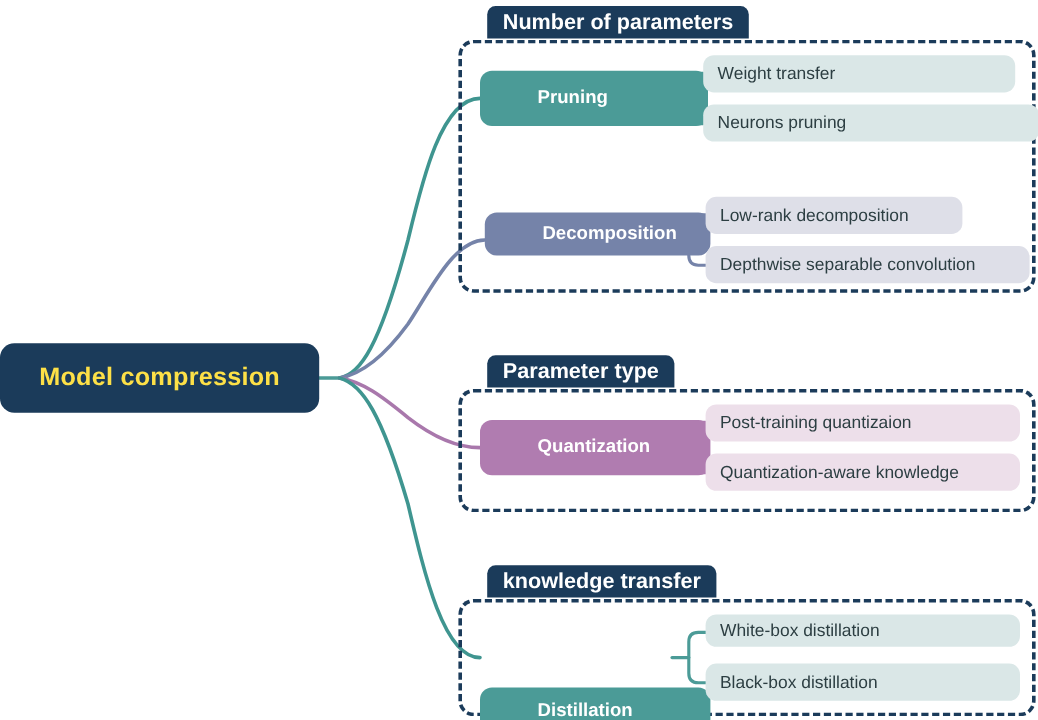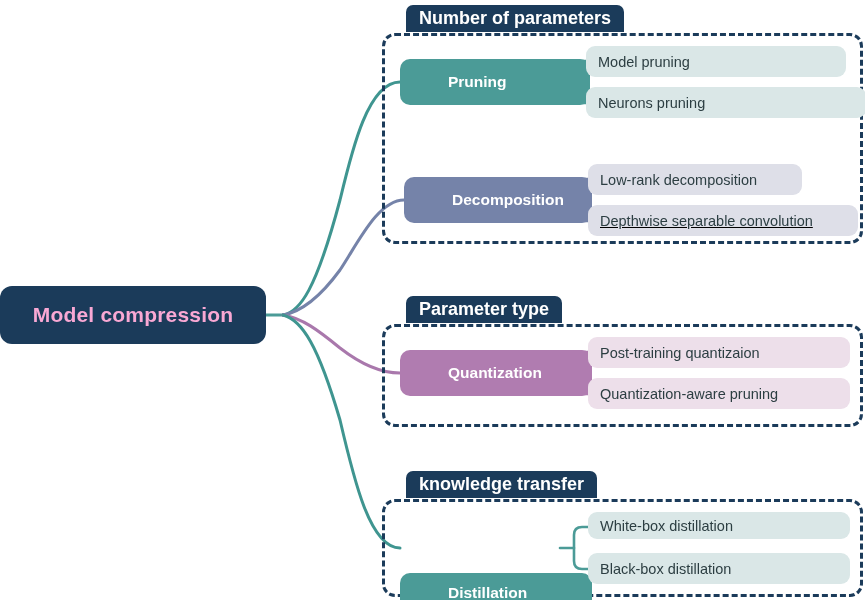--- a/index.html
+++ b/index.html
@@ -34,21 +34,21 @@
     width: 266px;
     height: 58px;
     background: #1b3b5a;
     border-radius: 12px;
     display: flex;
     align-items: center;
     justify-content: center;
     z-index: 5;
   }
   .root-node .root-label {
-    color: #f9a8d4;
+    color: #fde047;
     font-size: 21px;
     font-weight: bold;
     letter-spacing: 0.2px;
   }
 
   
   .group-frame {
     position: absolute;
     box-sizing: border-box;
     border: 3.5px dashed #1b3b5a;
@@ -139,49 +139,49 @@
 
   <div class="group-frame" style="left:382px; top:33px; width:481px; height:211px;"></div>
   <div class="group-tab" style="left:406px; top:5px;">
     <span>Number of parameters</span>
   </div>
 
   <div class="cat-node" style="left:400px; top:59px; width:158px; height:46px; background:#4b9b97;">
     <span class="cat-label">Pruning</span>
   </div>
   <div class="leaf-box" style="left:586px; top:46px; width:260px; height:31px; background:#dae7e7;">
-    <span class="leaf-label">Model pruning</span>
+    <span class="leaf-label">Weight transfer</span>
   </div>
   <div class="leaf-box" style="left:586px; top:87px; width:280px; height:31px; background:#dae7e7;">
     <span class="leaf-label">Neurons pruning</span>
   </div>
 
-  <div class="cat-node" style="left:404px; top:177px; width:156px; height:46px; background:#7583a9;">
+  <div class="cat-node" style="left:404px; top:177px; width:156px; height:36px; background:#7583a9;">
     <span class="cat-label">Decomposition</span>
   </div>
   <div class="leaf-box" style="left:588px; top:164px; width:214px; height:31px; background:#dedfe8;">
     <span class="leaf-label">Low-rank decomposition</span>
   </div>
-  <div class="leaf-box" style="left:588px; top:205px; width:270px; height:31px; background:#dedfe8;text-decoration:underline;">
+  <div class="leaf-box" style="left:588px; top:205px; width:270px; height:31px; background:#dedfe8;">
     <span class="leaf-label">Depthwise separable convolution</span>
   </div>
 
   <div class="group-frame" style="left:382px; top:324px; width:481px; height:103px;"></div>
   <div class="group-tab" style="left:406px; top:296px;">
     <span>Parameter type</span>
   </div>
 
   <div class="cat-node" style="left:400px; top:350px; width:160px; height:46px; background:#b07cb0;">
     <span class="cat-label">Quantization</span>
   </div>
   <div class="leaf-box" style="left:588px; top:337px; width:262px; height:31px; background:#eddfea;">
     <span class="leaf-label">Post-training quantizaion</span>
   </div>
   <div class="leaf-box" style="left:588px; top:378px; width:262px; height:31px; background:#eddfea;">
-    <span class="leaf-label">Quantization-aware pruning</span>
+    <span class="leaf-label">Quantization-aware knowledge</span>
   </div>
 
   <div class="group-frame" style="left:382px; top:499px; width:481px; height:98px;"></div>
   <div class="group-tab" style="left:406px; top:471px;">
     <span>knowledge transfer</span>
   </div>
 
   <div class="cat-node" style="left:400px; top:525px; width:160px; height:40px; background:#4b9b97;margin-top:48px;">
     <span class="cat-label">Distillation</span>
   </div>

